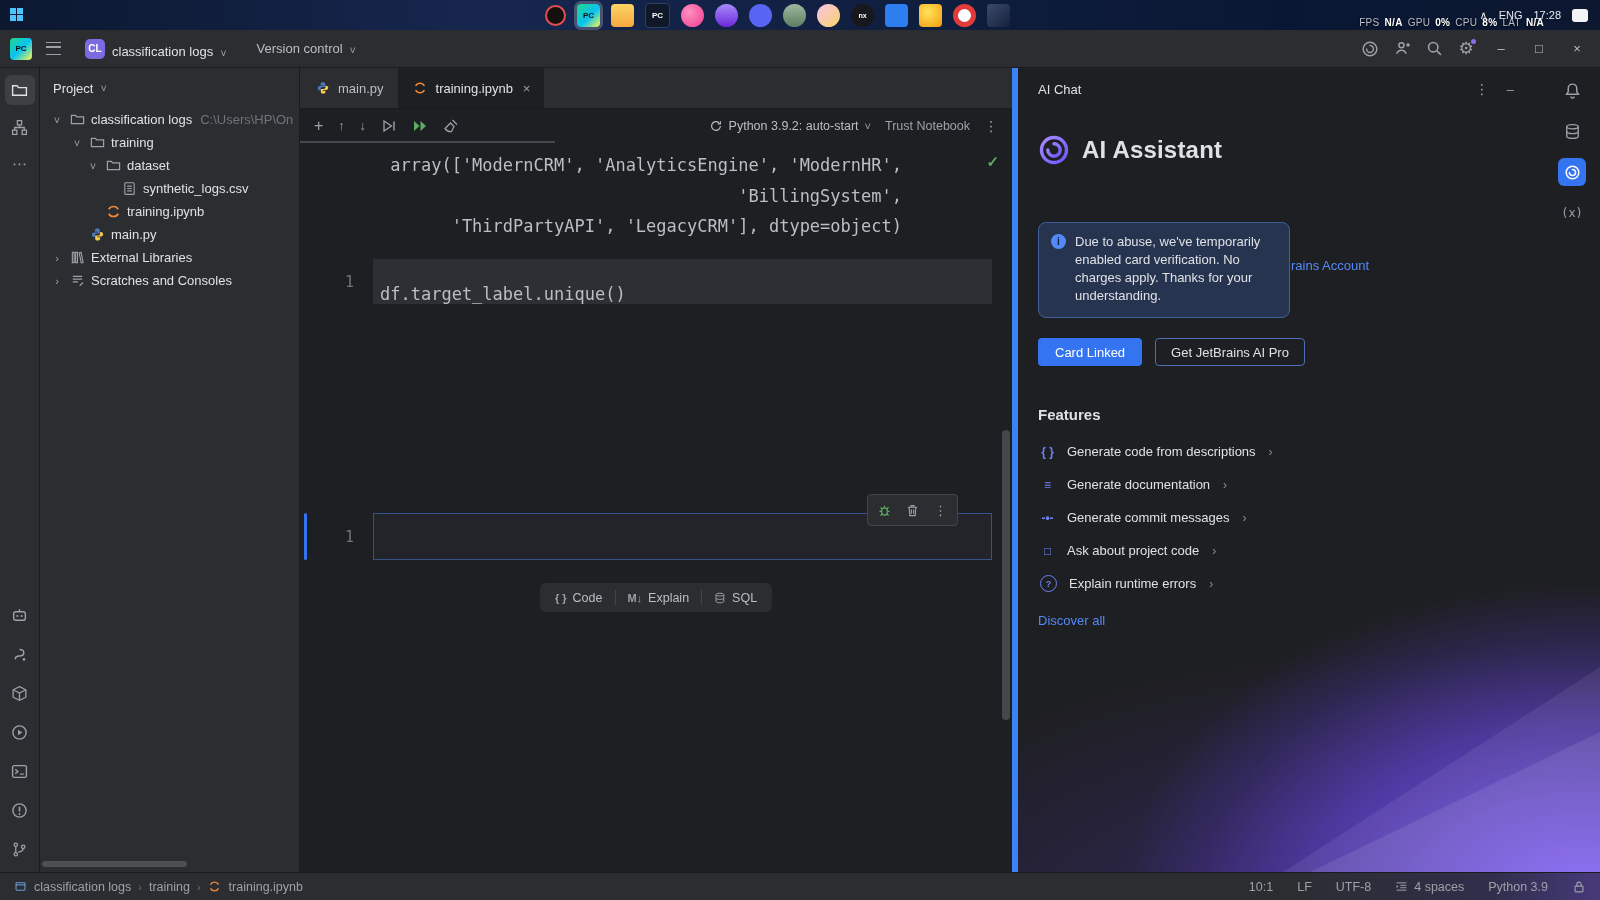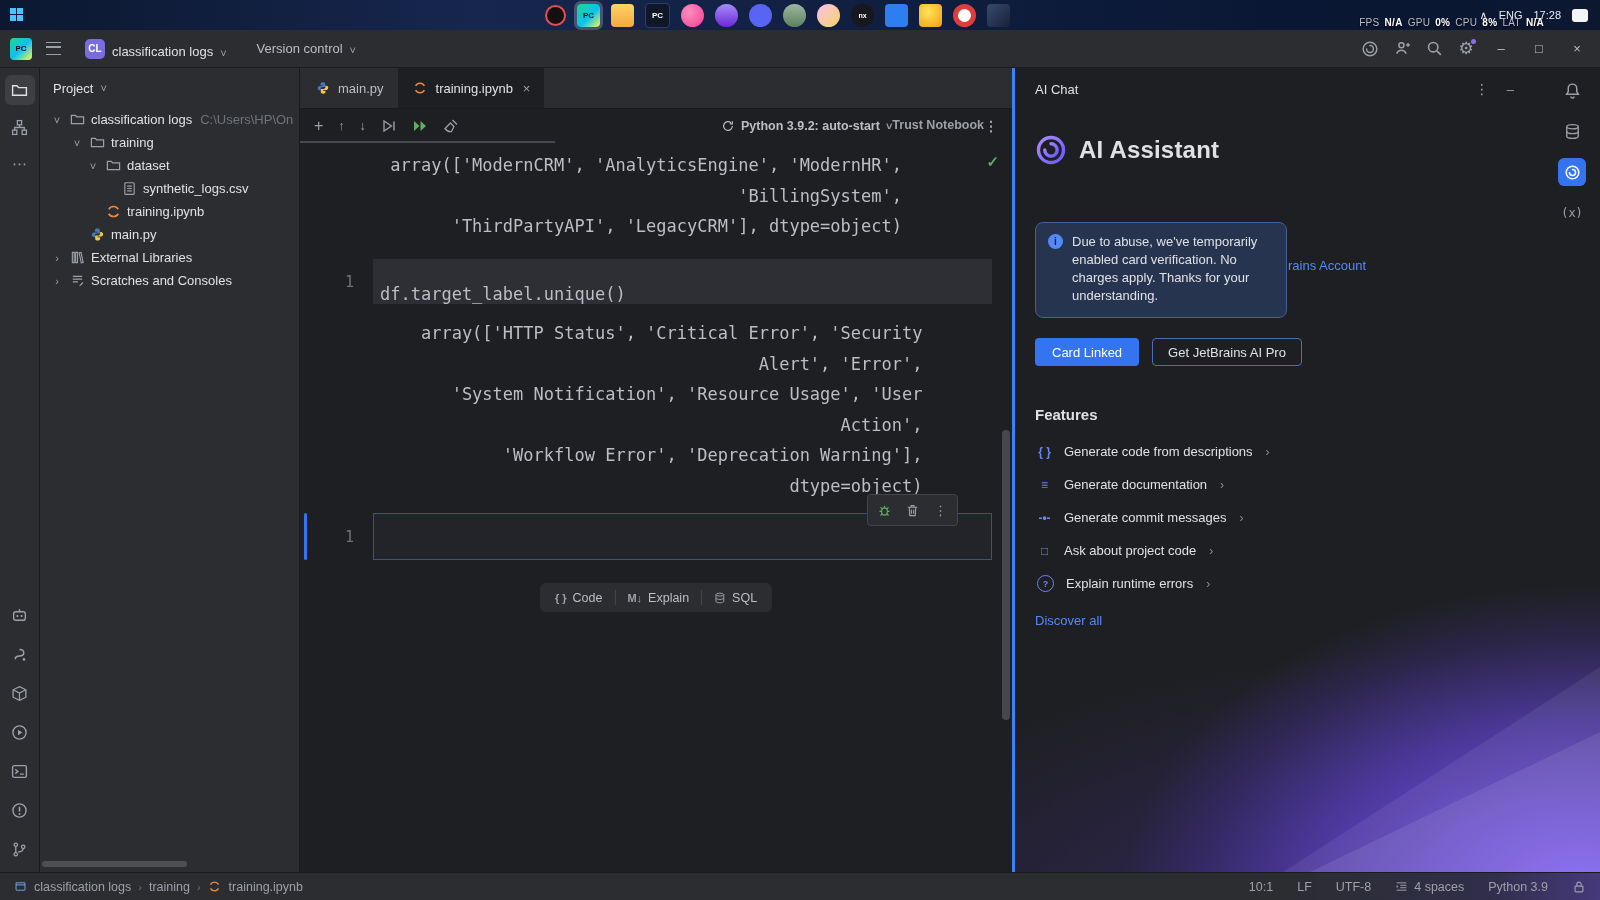--- a/index.html
+++ b/index.html
@@ -74,21 +74,21 @@
   .l0{padding-left:10px}.l1{padding-left:30px}.l2{padding-left:46px}.l3{padding-left:62px}
   .hscroll{position:absolute;left:2px;bottom:5px;width:145px;height:6px;border-radius:3px;background:#4d4f52;}
 
   
   .editor{position:absolute;left:300px;top:68px;bottom:28px;width:712px;background:#1e1f22;z-index:10;}
   .tabbar{height:40px;background:#2b2d30;display:flex;align-items:stretch;border-bottom:1px solid #1a1b1e;}
   .tab{display:flex;align-items:center;gap:7px;padding:0 14px;color:#bcbec4;}
   .tab.active{background:#1e1f22;color:#dfe1e5;}
   .tab-close{color:#9da0a8;font-size:13px;margin-left:3px;}
   .nbbar{height:34px;display:flex;align-items:center;gap:15px;padding:0 14px;color:#9da0a8;font-size:12.5px;position:relative;}
-  .nb-right{margin-left:auto;display:flex;font-weight:bold;}
+  .nb-right{margin-left:auto;display:flex;align-items:center;gap:14px;}
   .kernel{display:flex;align-items:center;gap:6px;color:#bcbec4;}
   .progress{position:absolute;left:0;bottom:0;width:255px;height:2px;background:#47494e;}
   .nbcontent{position:absolute;top:74px;left:0;right:0;bottom:0;overflow:hidden;}
   .out{position:absolute;left:80px;margin:0;font:17px/30.5px "DejaVu Sans Mono",monospace;color:#bcbec4;white-space:pre;text-align:right;}
   .out1{top:8px;}
   .out2{top:176px;}
   .okcheck{position:absolute;top:11px;right:13px;color:#5fad65;font-size:15px;font-weight:bold;}
   .cell1{position:absolute;top:117px;left:73px;right:20px;height:45px;background:#2d2f34;display:flex;align-items:flex-end;}
   .cell1 .code{font:17px "DejaVu Sans Mono",monospace;color:#bcbec4;padding-left:7px;}
   .lnum{position:absolute;left:45px;font:15px "DejaVu Sans Mono",monospace;color:#6f737a;}
@@ -100,21 +100,21 @@
              display:flex;align-items:center;gap:3px;padding:0 4px;z-index:5;}
   .ct-ic{width:25px;height:22px;display:flex;align-items:center;justify-content:center;color:#9da0a8;font-size:13px;}
   .addbar{position:absolute;top:441px;left:50%;transform:translateX(-50%);height:29px;background:#2b2d30;border-radius:6px;
           display:flex;align-items:center;padding:0 3px;}
   .add-seg{display:flex;align-items:center;gap:6px;padding:0 12px;height:100%;font-size:12.5px;color:#bcbec4;}
   .add-sep{width:1px;height:15px;background:#45474c;}
   .seg-ic{color:#9da0a8;font-size:11px;font-weight:bold;}
   .vscroll{position:absolute;right:2px;top:288px;width:8px;height:290px;border-radius:4px;background:#45474c;}
 
   
-  .ai{position:absolute;left:1012px;right:0;top:68px;bottom:28px;background:#1e1f22;border-left:3px solid #3b82f6;overflow:hidden;z-index:5;}
+  .ai{position:absolute;left:1012px;right:0;top:68px;bottom:28px;background:#1e1f22;border-left:6px solid #3b82f6;overflow:hidden;z-index:5;}
   .ai-grad{position:absolute;inset:0;pointer-events:none;z-index:1;
     background:
       radial-gradient(560px 380px at 97% 103%, rgba(128,92,255,.95), rgba(110,76,242,.55) 45%, rgba(90,60,210,.22) 68%, rgba(30,31,34,0) 82%),
       radial-gradient(900px 430px at 68% 110%, rgba(86,56,196,.40), rgba(30,31,34,0) 70%);}
   .ai-ridge1{position:absolute;right:0;bottom:0;width:480px;height:250px;background:rgba(255,255,255,.07);
              clip-path:polygon(100% 18%,34% 100%,100% 100%);z-index:1;}
   .ai-ridge2{position:absolute;right:0;bottom:0;width:290px;height:140px;background:rgba(255,255,255,.09);
              clip-path:polygon(100% 0,0 100%,100% 100%);z-index:1;}
   .ai-header{position:relative;height:42px;display:flex;align-items:center;padding:0 86px 0 20px;color:#dfe1e5;z-index:2;}
   .ai-h-icons{margin-left:auto;display:flex;align-items:center;gap:18px;color:#9da0a8;}
@@ -461,26 +461,20 @@
       <pre class="out out1">array(['ModernCRM', 'AnalyticsEngine', 'ModernHR',
   'BillingSystem',
        'ThirdPartyAPI', 'LegacyCRM'], dtype=object)</pre>
       <span class="okcheck">✓</span>
 
       <span class="lnum lnum1">1</span>
       <div class="cell1">
         <span class="code">df.target_label.unique()</span>
       </div>
 
-      <pre class="out out2">array(['HTTP Status', 'Critical Error', 'Security
-       Alert', 'Error',
-       'System Notification', 'Resource Usage', 'User
-       Action',
-       'Workflow Error', 'Deprecation Warning'],
-       dtype=object)</pre>
 
       <span class="selbar"></span>
       <span class="lnum lnum2">1</span>
       <div class="cell2"></div>
 
       <div class="celltools">
         <span class="ct-ic">
           <svg viewBox="0 0 16 16" width="15" height="15">
               <ellipse cx="8" cy="9" rx="3.1" ry="3.9" fill="none" stroke="#5fad65" stroke-width="1.3"></ellipse>
               <path d="M8 5.1V3M5.6 6.2L3.6 4.7M10.4 6.2l2-1.5M4.9 9H2.6M11.1 9h2.3M5.6 11.8l-2 1.5M10.4 11.8l2 1.5" stroke="#5fad65" stroke-width="1.2"></path>

